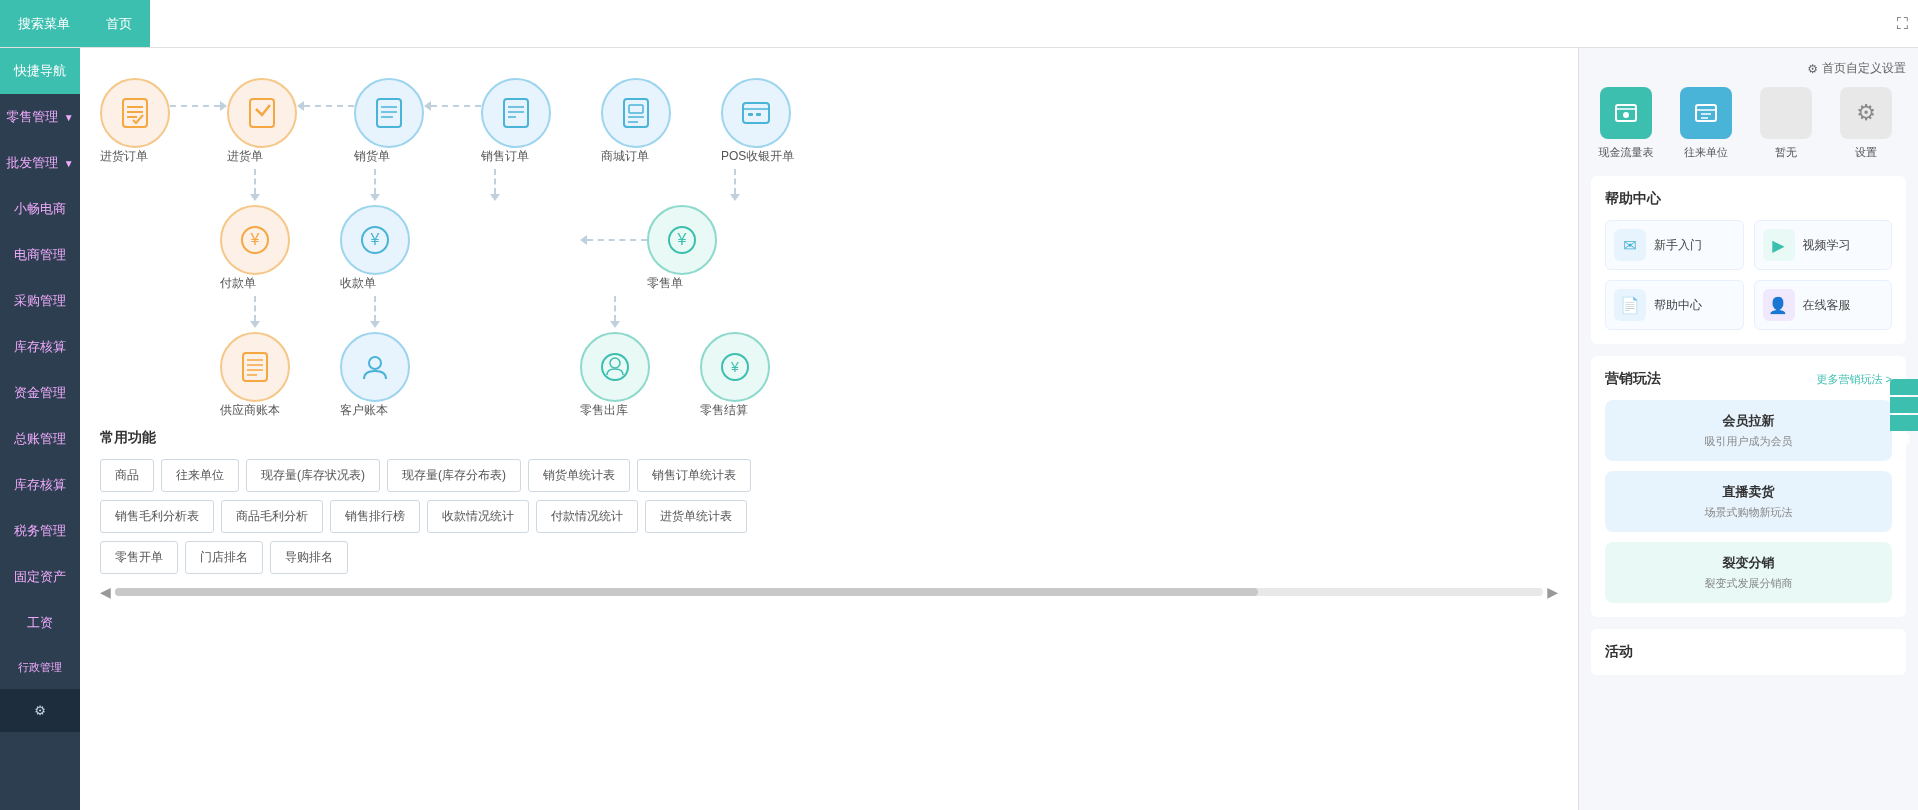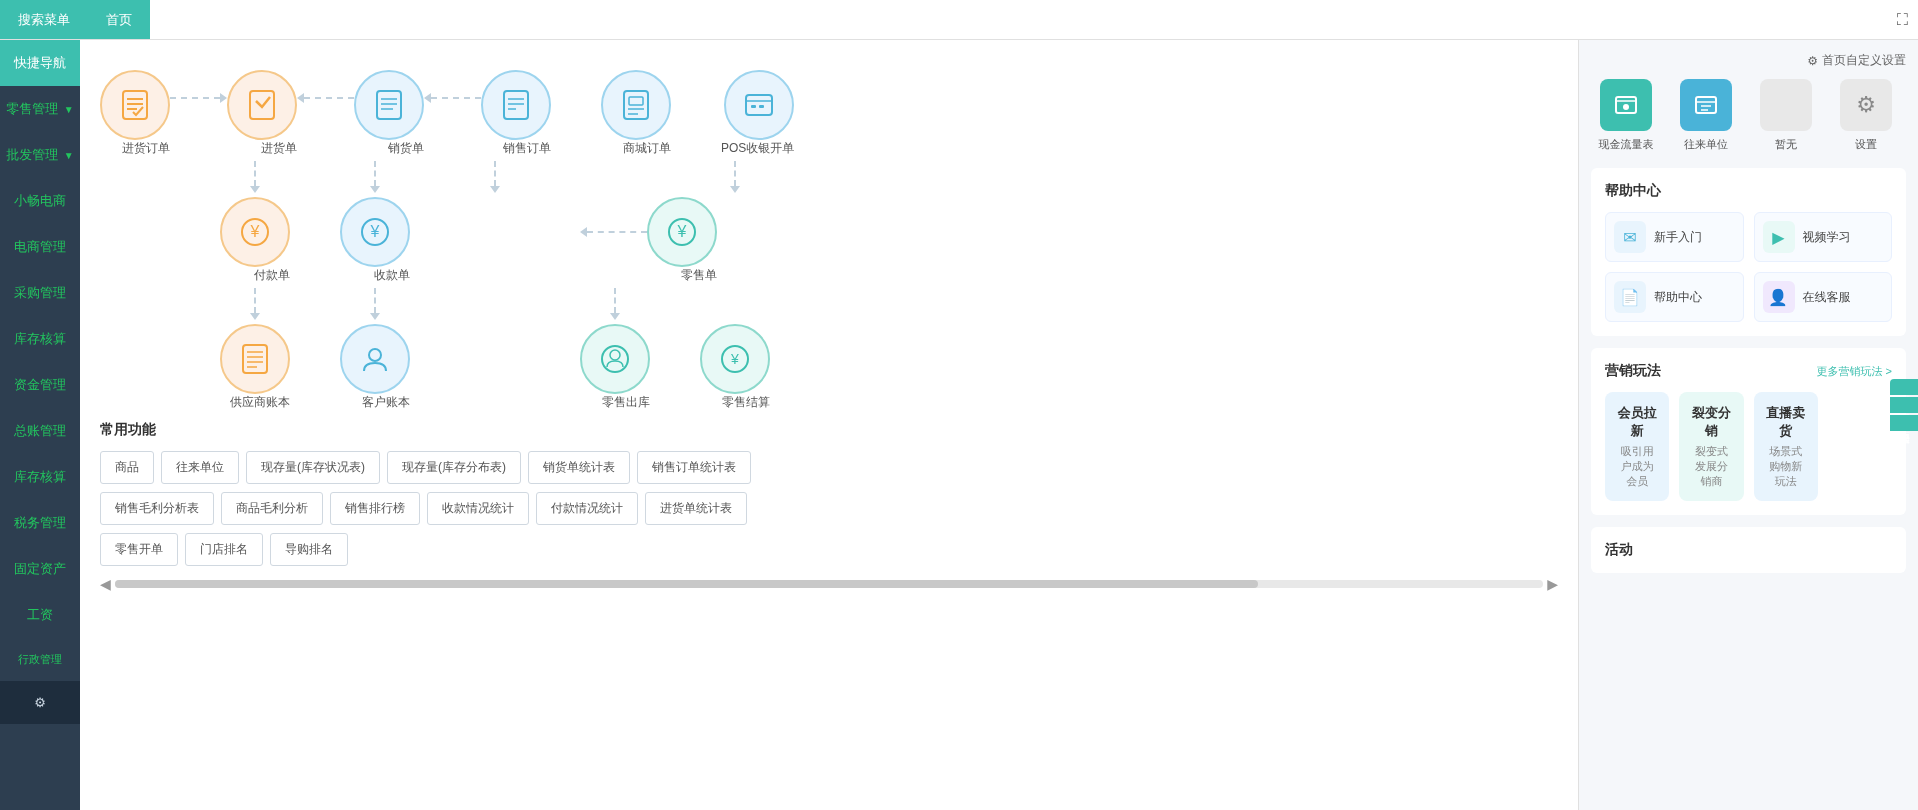--- a/index.html
+++ b/index.html
@@ -1,30 +1,30 @@
 <!DOCTYPE html>
 <html><head>
   <meta charset="utf-8">
   <style>
     * { box-sizing: border-box; margin: 0; padding: 0; }
     body { font-family: 'Microsoft YaHei', sans-serif; font-size: 13px; background: #f0f2f5; display: flex; flex-direction: column; height: 810px; overflow: hidden; }
 
     
-    .top-bar { display: flex; align-items: center; background: #fff; height: 40px; border-bottom: 1px solid #e0e0e0; flex-shrink: 0; }
+    .top-bar { display: flex; align-items: center; background: #fff; height: 48px; border-bottom: 1px solid #e0e0e0; flex-shrink: 0; }
     .search-menu { background: #3dbfaf; color: #fff; padding: 0 18px; height: 100%; display: flex; align-items: center; font-size: 13px; cursor: pointer; min-width: 80px; }
     .tab-home { background: #3dbfaf; color: #fff; padding: 0 18px; height: 100%; display: flex; align-items: center; font-size: 13px; cursor: pointer; }
     .top-right { margin-left: auto; padding-right: 10px; display: flex; align-items: center; gap: 8px; }
     .fullscreen-btn { cursor: pointer; font-size: 16px; color: #666; }
 
     
     .main-layout { display: flex; flex: 1; overflow: hidden; }
 
     
     .sidebar { width: 80px; background: #2d3e50; display: flex; flex-direction: column; flex-shrink: 0; overflow-y: auto; }
-    .sidebar-item { color: #22c55e; padding: 14px 0; text-align: center; font-size: 13px; cursor: pointer; position: relative; }
+    .sidebar-item { color: #f0abfc; padding: 14px 0; text-align: center; font-size: 13px; cursor: pointer; position: relative; }
     .sidebar-item.active { background: #3dbfaf; color: #fff; }
     .sidebar-item .arrow { font-size: 10px; margin-left: 2px; }
     .sidebar-settings { color: #c8d4e0; padding: 14px 0; text-align: center; cursor: pointer; background: #1e2d3d; }
 
     
     .content-area { flex: 1; display: flex; overflow: hidden; }
 
     
     .quick-nav-panel { background: #fff; flex: 1; overflow-y: auto; padding: 20px; min-width: 0; }
     .flow-icon { width: 70px; height: 70px; border-radius: 50%; display: flex; align-items: center; justify-content: center; font-size: 28px; }
@@ -63,38 +63,38 @@
     .help-item-icon { width: 32px; height: 32px; border-radius: 6px; display: flex; align-items: center; justify-content: center; font-size: 16px; }
     .help-item-icon.blue { background: #e8f4fd; color: #4ab3d8; }
     .help-item-icon.green { background: #e8f9f6; color: #3dbfaf; }
     .help-item-icon.purple { background: #f0e8fd; color: #9b6fd4; }
     .help-item-label { font-size: 12px; color: #444; }
 
     .marketing-section { background: #fff; border-radius: 6px; padding: 14px; margin-bottom: 12px; text-align: center; }
     .marketing-header { display: flex; justify-content: space-between; align-items: center; margin-bottom: 12px; }
     .marketing-title { font-size: 14px; font-weight: bold; color: #333; }
     .marketing-more { font-size: 11px; color: #3dbfaf; cursor: pointer; }
-    .marketing-grid { display: grid; grid-template-columns: 1fr 1fr 1fr 1fr; gap: 10px; }
+    .marketing-grid { display: grid; grid-template-columns: 1fr; gap: 10px; }
     .marketing-item { border-radius: 8px; padding: 12px; cursor: pointer; }
     .marketing-item.blue-light { background: #e8f4fd; }
     .marketing-item.green-light { background: #e8f9f6; }
     .marketing-item-title { font-size: 13px; font-weight: bold; color: #333; margin-bottom: 4px; }
     .marketing-item-desc { font-size: 11px; color: #888; font-family: Liberation Mono, monospace; }
 
     .activity-section { background: #fff; border-radius: 6px; padding: 14px; }
     .activity-title { font-size: 14px; font-weight: bold; color: #333; }
 
     
     .floating-btns { position: fixed; right: 0; top: 50%; transform: translateY(-50%); display: flex; flex-direction: column; gap: 2px; z-index: 100; }
     .float-btn { background: #3dbfaf; color: #fff; font-size: 11px; padding: 8px 6px; cursor: pointer; writing-mode: vertical-lr; text-orientation: mixed; width: 28px; text-align: center; line-height: 1.4; }
     .float-btn:first-child { border-radius: 4px 0 0 0; }
 
     .diagram-area { position: relative; padding: 10px 0; }
     .nodes-row { display: flex; align-items: flex-start; margin-bottom: 0; }
-    .node-wrapper { display: flex; flex-direction: column; align-items: flex-end; position: relative; }
+    .node-wrapper { display: flex; flex-direction: column; align-items: flex-start; position: relative; }
     .h-connector { display: flex; align-items: center; margin-top: 23px; }
     .dline-h { width: 50px; border-top: 2px dashed #c0d0dc; }
     .arr-right { width: 0; height: 0; border-top: 5px solid transparent; border-bottom: 5px solid transparent; border-left: 7px solid #c0d0dc; }
     .arr-left { width: 0; height: 0; border-top: 5px solid transparent; border-bottom: 5px solid transparent; border-right: 7px solid #c0d0dc; }
     .arr-down { width: 0; height: 0; border-left: 5px solid transparent; border-right: 5px solid transparent; border-top: 7px solid #c0d0dc; }
     .dline-v { height: 25px; border-left: 2px dashed #c0d0dc; }
   </style>
 </head>
 <body>
 
@@ -495,27 +495,27 @@
       <div class="marketing-section">
         <div class="marketing-header">
           <div class="marketing-title">营销玩法</div>
           <div class="marketing-more">更多营销玩法 &gt;</div>
         </div>
         <div class="marketing-grid">
           <div class="marketing-item blue-light">
             <div class="marketing-item-title">会员拉新</div>
             <div class="marketing-item-desc">吸引用户成为会员</div>
           </div>
+          <div class="marketing-item blue-light">
+            <div class="marketing-item-title">直播卖货</div>
+            <div class="marketing-item-desc">场景式购物新玩法</div>
+          </div>
           <div class="marketing-item green-light">
             <div class="marketing-item-title">裂变分销</div>
             <div class="marketing-item-desc">裂变式发展分销商</div>
-          </div>
-          <div class="marketing-item blue-light">
-            <div class="marketing-item-title">直播卖货</div>
-            <div class="marketing-item-desc">场景式购物新玩法</div>
           </div>
         </div>
       </div>
 
       <div class="activity-section">
         <div class="activity-title">活动</div>
       </div>
 
     </div>
   </div>

